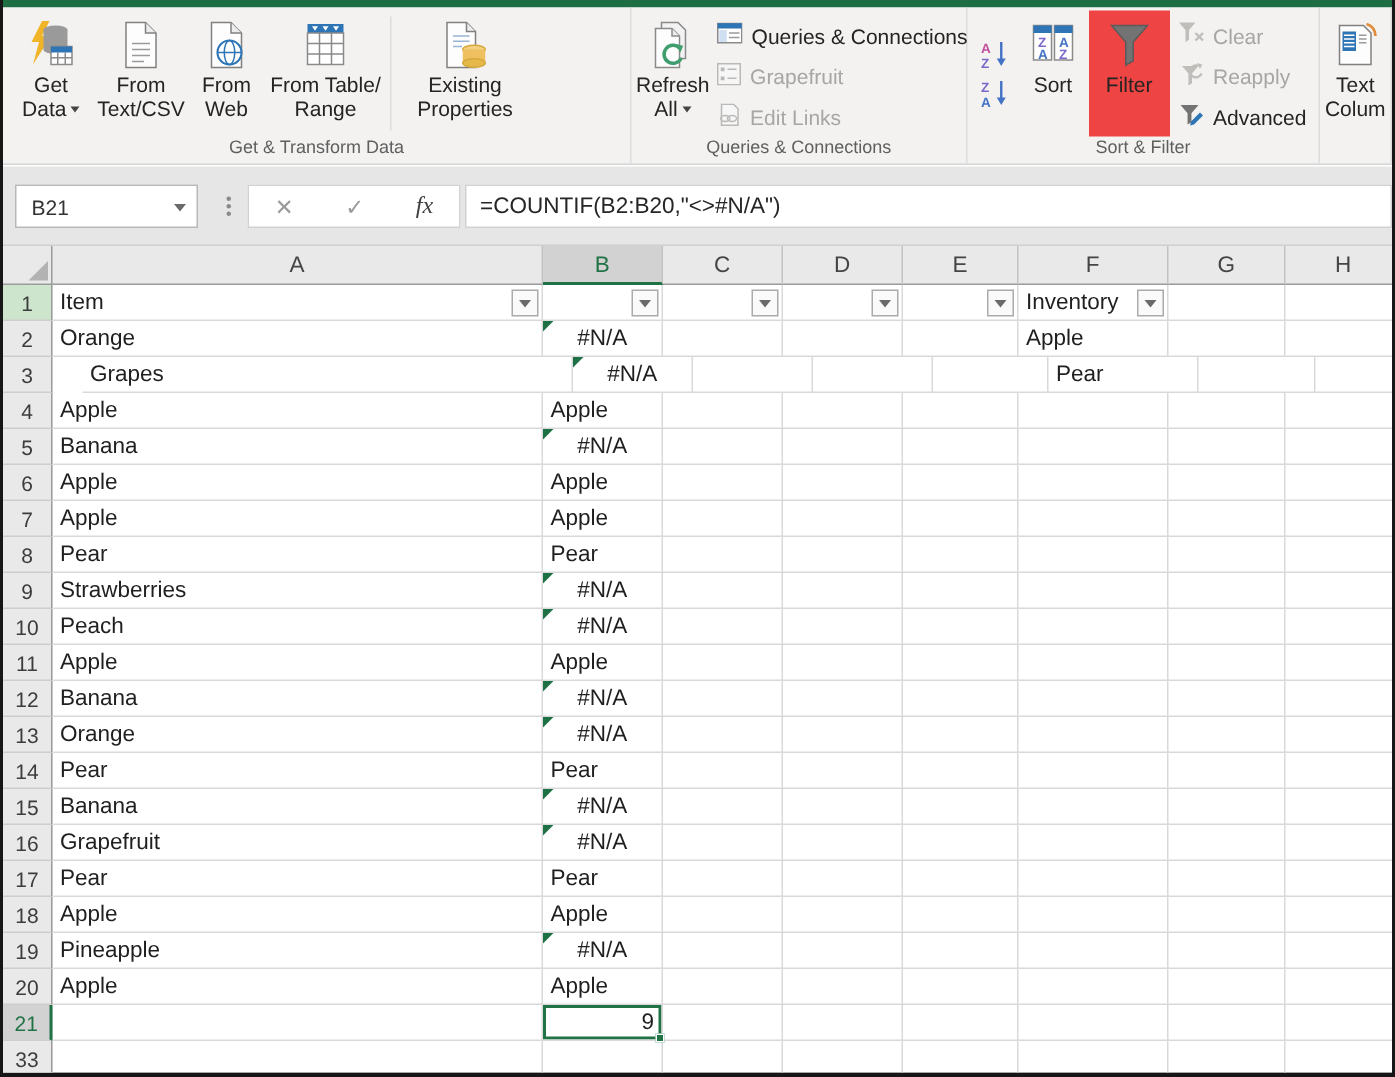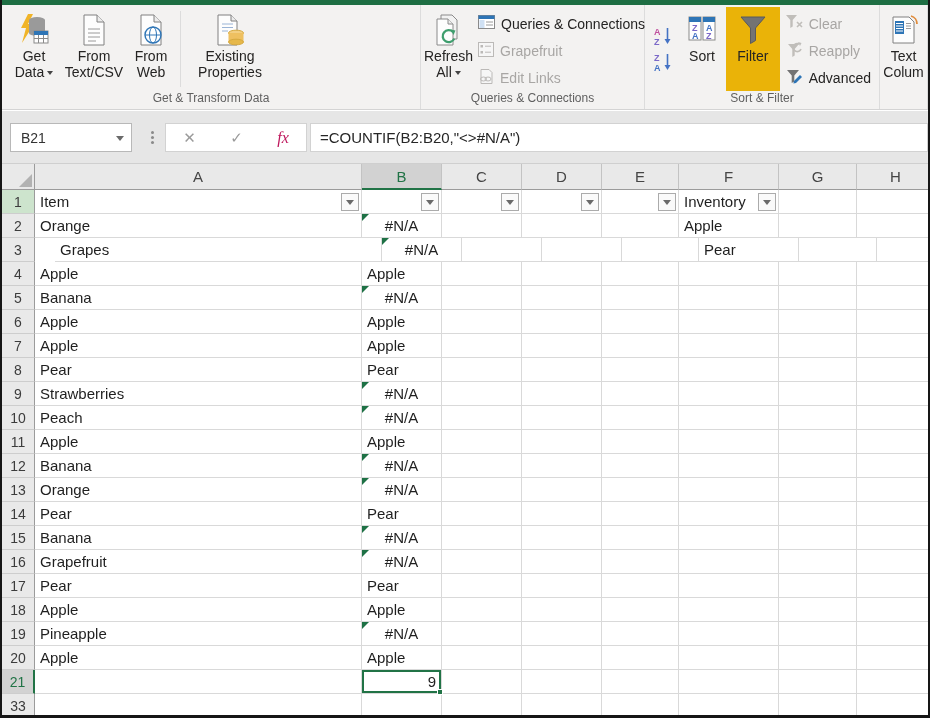--- a/index.html
+++ b/index.html
@@ -19,38 +19,38 @@
   .group-label { height:18px; text-align:center; font-size:12px; color:#5f5f5f; line-height:14px; white-space:nowrap; overflow:hidden; }
   .big-btn { display:flex; flex-direction:column; align-items:center; justify-content:flex-start; padding-top:4px; cursor:default; }
   .big-btn .bicon { height:37px; display:flex; align-items:center; justify-content:center; }
   .big-btn .l { font-size:14px; line-height:16px; color:#252423; white-space:nowrap; text-align:center; }
   .caret { display:inline-block; width:0; height:0; border-left:3px solid transparent; border-right:3px solid transparent;
            border-top:4px solid #444; margin-left:3px; vertical-align:middle; }
   .vsep { width:1px; background:#dcdcdc; margin:4px 3px; }
   .small-col { display:flex; flex-direction:column; padding-top:3px; }
   .small-btn { display:flex; align-items:center; gap:6px; height:27px; font-size:14px; color:#252423; padding:0 5px; white-space:nowrap; }
   .small-btn.disabled { color:#a8a6a4; }
-  .filter-selected { background:#eab308; }
+  .filter-selected { background:#ef4444; }
   .mini-btn { width:26px; height:24px; display:flex; align-items:center; justify-content:center; margin:1px 0; }
   .sort-mini-col { display:flex; flex-direction:column; justify-content:center; padding:0 2px; }
   .clip-col { overflow:hidden; }
 
   
   .fbar { position:absolute; top:111px; left:0; right:0; height:53px; background:#e6e6e6; border-bottom:1px solid #cfcfcf; }
   .name-box { position:absolute; left:8px; top:12px; width:122px; height:29px; background:#fff; border:1px solid #b8b8b8;
               font-size:14px; color:#333; display:flex; align-items:center; padding-left:10px; }
   .name-caret { position:absolute; right:7px; top:12px; width:0; height:0;
                 border-left:4px solid transparent; border-right:4px solid transparent; border-top:5px solid #6a6a6a; }
   .dots { position:absolute; left:149px; top:20px; width:3px; height:3px; background:#8a8a8a; border-radius:50%;
           box-shadow:0 5px 0 #8a8a8a, 0 10px 0 #8a8a8a; }
   .fx-box { position:absolute; left:163px; top:12px; width:142px; height:29px; background:#fff; border:1px solid #d2d2d2;
             display:flex; align-items:center; justify-content:space-around; }
   .fx-cancel { color:#9a9a9a; font-size:15px; }
   .fx-enter  { color:#9a9a9a; font-size:15px; }
-  .fx-fx { color:#be185d; font-size:16px; font-style:italic; font-family:"Liberation Serif", serif; }
+  .fx-fx { color:#404040; font-size:16px; font-style:italic; font-family:"Liberation Serif", serif; }
   .formula-box { position:absolute; left:308px; top:12px; right:0; height:29px; background:#fff; border:1px solid #d2d2d2;
                  font-size:15px; color:#262626; display:flex; align-items:center; padding-left:9px; white-space:nowrap; overflow:hidden; }
 
   
   .grid { position:absolute; top:164px; left:0; right:0; bottom:0; background:#fff; }
   .col-headers { display:flex; height:26px; background:#e9e9e9; }
   .corner { width:33px; position:relative; background:#e9e9e9; border-right:1px solid #9b9b9b; border-bottom:1px solid #9b9b9b; flex:none; }
   .corner-tri { position:absolute; right:2px; bottom:2px; width:0; height:0;
                 border-left:13px solid transparent; border-bottom:13px solid #b2b2b2; }
   .ch { flex:none; display:flex; align-items:center; justify-content:center; font-size:15px; color:#454545;
@@ -114,20 +114,32 @@
               <path d="M5,1 h13 l7,7 v23 h-20 z" fill="#fdfdfd" stroke="#808080"></path>
               <path d="M18,1 v7 h7" fill="#ececec" stroke="#808080"></path>
               <circle cx="17" cy="21" r="8" fill="#fff" stroke="#2e75b6" stroke-width="1.4"></circle>
               <ellipse cx="17" cy="21" rx="3.5" ry="8" fill="none" stroke="#2e75b6"></ellipse>
               <path d="M9,21 h16" stroke="#2e75b6" fill="none"></path>
             </svg>
           </div>
           <span class="l">From</span>
           <span class="l">Web</span>
         </div>
+        <div class="big-btn" style="width:80px;">
+          <div class="bicon">
+            <svg width="32" height="32" viewBox="0 0 32 32">
+              <rect x="4" y="2" width="24" height="6" fill="#2e75b6"></rect>
+              <path d="M7,3.5 l4,0 l-2,3 z M14,3.5 l4,0 l-2,3 z M21,3.5 l4,0 l-2,3 z" fill="#fff"></path>
+              <rect x="4" y="8" width="24" height="21" fill="#fff" stroke="#8a8a8a"></rect>
+              <path d="M4,15 h24 M4,22 h24 M12,8 v21 M20,8 v21" stroke="#8a8a8a" fill="none"></path>
+            </svg>
+          </div>
+          <span class="l">From Table/</span>
+          <span class="l">Range</span>
+        </div>
         <div class="vsep"></div>
         <div class="big-btn" style="width:92px;">
           <div class="bicon">
             <svg width="32" height="32" viewBox="0 0 32 32">
               <path d="M4,1 h13 l6,6 v24 h-19 z" fill="#fdfdfd" stroke="#808080"></path>
               <path d="M17,1 v6 h6" fill="#ececec" stroke="#808080"></path>
               <path d="M8,10 h11 M8,13.5 h11 M8,17 h6" stroke="#9ab4d6" fill="none"></path>
               <ellipse cx="22" cy="19" rx="7.5" ry="2.8" fill="#f3cf82" stroke="#d6a93f"></ellipse>
               <rect x="14.5" y="19" width="15" height="9" fill="#eec060"></rect>
               <ellipse cx="22" cy="28" rx="7.5" ry="2.8" fill="#e6b84a" stroke="#d6a93f"></ellipse>

